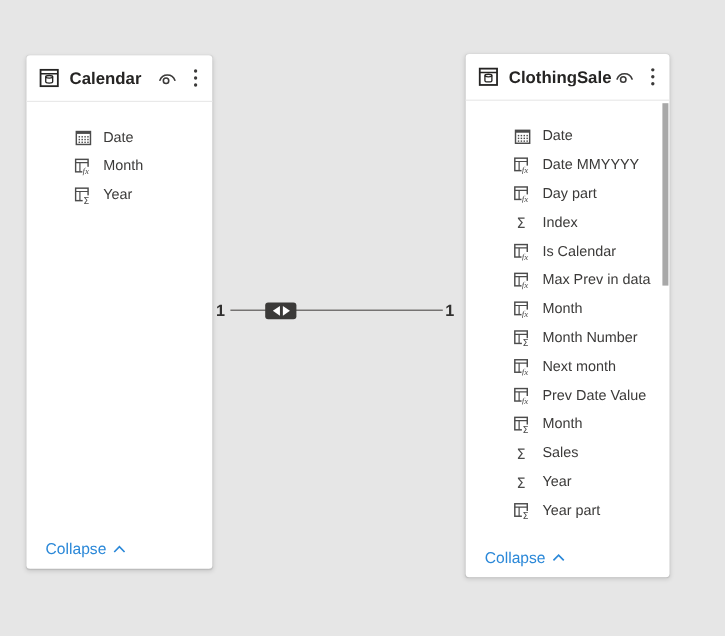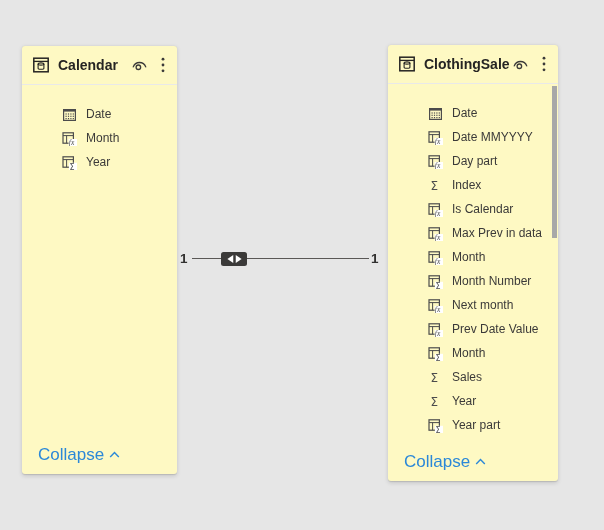--- a/index.html
+++ b/index.html
@@ -1,36 +1,36 @@
 <!DOCTYPE html>
 <html><head>
 <meta charset="utf-8">
 <style>
   html,body{margin:0;padding:0;background:#e6e6e6;}
   .canvas{position:relative;width:604px;height:530px;background:#e6e6e6;
           font-family:"Liberation Sans",sans-serif;overflow:hidden;}
-  .card{position:absolute;background:#fef9c3;border-radius:3px;
+  .card{position:absolute;background:#ffffff;border-radius:3px;
         box-shadow:0 1.5px 4px rgba(0,0,0,.14),0 .5px 1px rgba(0,0,0,.10);}
   .card-calendar{left:22px;top:46px;width:155px;height:428px;}
   .card-clothing{left:388px;top:45px;width:170px;height:436px;}
   .card-header{height:39px;display:flex;align-items:center;
                padding:0 8px 0 10px;border-bottom:1px solid #e9e9e9;box-sizing:border-box;}
   .table-title{font-size:14px;font-weight:600;color:#252423;margin-left:8px;
                white-space:nowrap;overflow:hidden;flex:0 1 auto;}
   .header-eye{margin-left:auto;flex:none;display:flex;align-items:center;padding:2px;}
   .header-kebab{margin-left:9px;margin-right:2px;flex:none;display:flex;align-items:center;padding:2px;}
   .field-list{position:absolute;left:0;right:0;top:40px;padding-top:16px;overflow:hidden;box-sizing:border-box;margin-left:24px;}
   .card-calendar .field-list{height:110px;}
   .card-clothing .field-list{height:362px;}
   .field-row{height:24px;display:flex;align-items:center;padding-left:16px;cursor:default;}
   .field-icon{width:15px;height:15px;margin-right:9px;flex:none;
               display:flex;align-items:flex-end;justify-content:center;text-decoration:underline;}
   .field-label{font-size:12px;color:#3b3a39;white-space:nowrap;}
   .collapse-link{position:absolute;left:16px;bottom:9px;display:flex;align-items:center;
-                 gap:5px;font-size:17px;color:#2b88d8;cursor:pointer;}
+                 gap:5px;font-size:13px;color:#2b88d8;cursor:pointer;}
   .scroll-thumb{position:absolute;right:1px;top:41px;width:5px;height:152px;background:#a8a8a8;}
   .rel-line{position:absolute;left:192px;top:258px;width:177px;height:1.4px;background:#5a5856;}
   .cardinality{position:absolute;top:250px;font-size:13.5px;font-weight:600;color:#323130;line-height:18px;}
   .cardinality.left{left:180px;}
   .cardinality.right{left:371px;}
   .rel-badge{position:absolute;left:221px;top:252px;width:26px;height:14px;background:#3b3a39;
              border-radius:2.5px;display:flex;align-items:center;justify-content:center;cursor:pointer;}
 </style>
 </head>
 <body>

